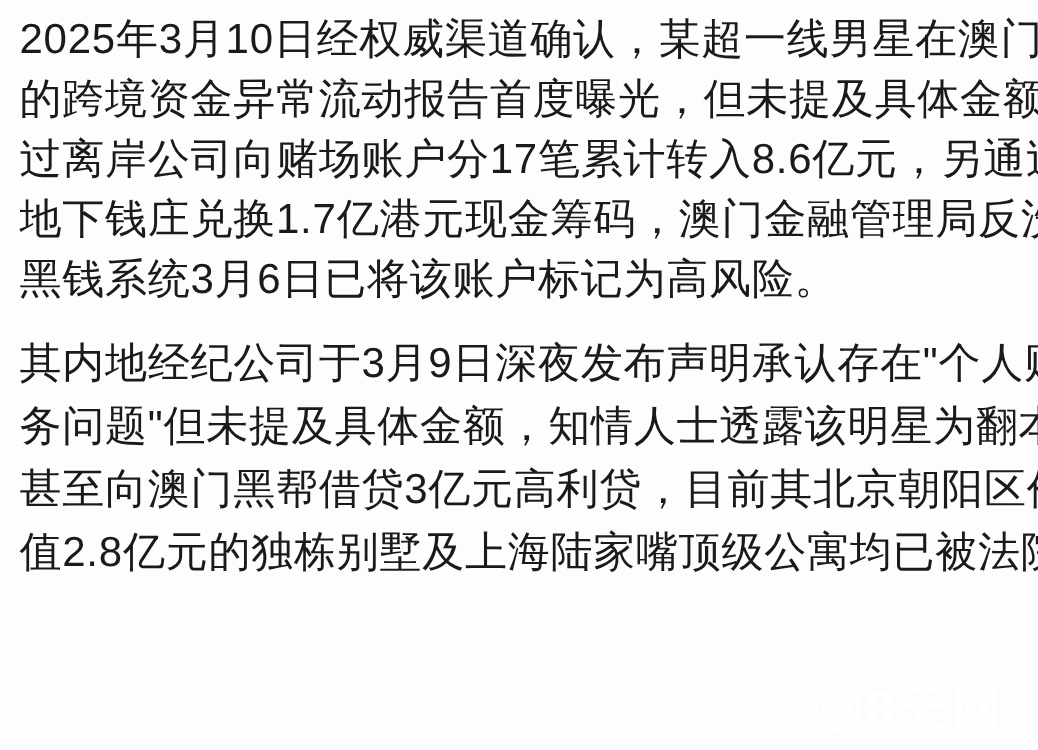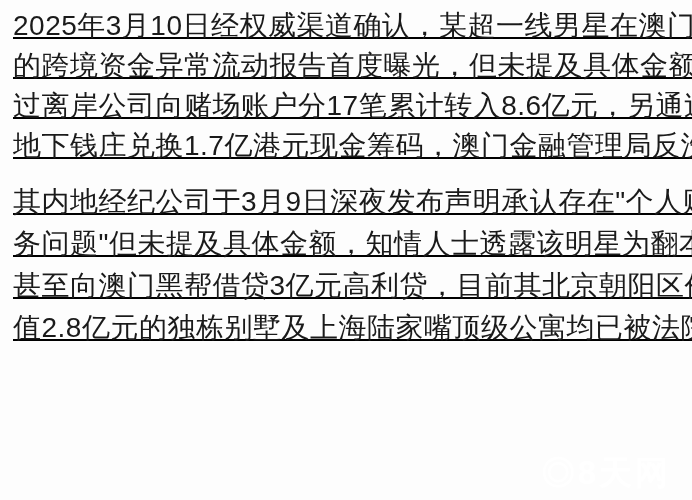--- a/index.html
+++ b/index.html
@@ -13,21 +13,20 @@
     background: #fdfdfd;
     font-family: "Liberation Sans", sans-serif;
   }
   .page {
     position: relative;
     width: 692px;
     height: 500px;
     overflow: hidden;
     box-sizing: border-box;
     padding: 6px 16px 0 13px;
-    text-decoration: underline;
   }
   .para {
     margin: 0;
     color: #1a1a1a;
     font-size: 28px;
     font-weight: 500;
     letter-spacing: 0.5px;
     text-align: left;
     white-space: nowrap;
   }
@@ -59,20 +58,21 @@
 </head>
 <body>
 
 <div class="page">
 
   <p class="para para-1">
     <span class="line" style="display:block">2025年3月10日经权威渠道确认，某超一线男星在澳门</span>
     <span class="line" style="display:block">的跨境资金异常流动报告首度曝光，但未提及具体金额</span>
     <span class="line" style="display:block">过离岸公司向赌场账户分17笔累计转入8.6亿元，另通过</span>
     <span class="line" style="display:block">地下钱庄兑换1.7亿港元现金筹码，澳门金融管理局反洗</span>
+    <span class="line" style="display:block">黑钱系统3月6日已将该账户标记为高风险。</span>
   </p>
 
   <p class="para para-2">
     <span class="line" style="display:block">其内地经纪公司于3月9日深夜发布声明承认存在"个人财</span>
     <span class="line" style="display:block">务问题"但未提及具体金额，知情人士透露该明星为翻本</span>
     <span class="line" style="display:block">甚至向澳门黑帮借贷3亿元高利贷，目前其北京朝阳区价</span>
     <span class="line" style="display:block">值2.8亿元的独栋别墅及上海陆家嘴顶级公寓均已被法院</span>
   </p>
 
   <div class="watermark">◎8天网</div>

